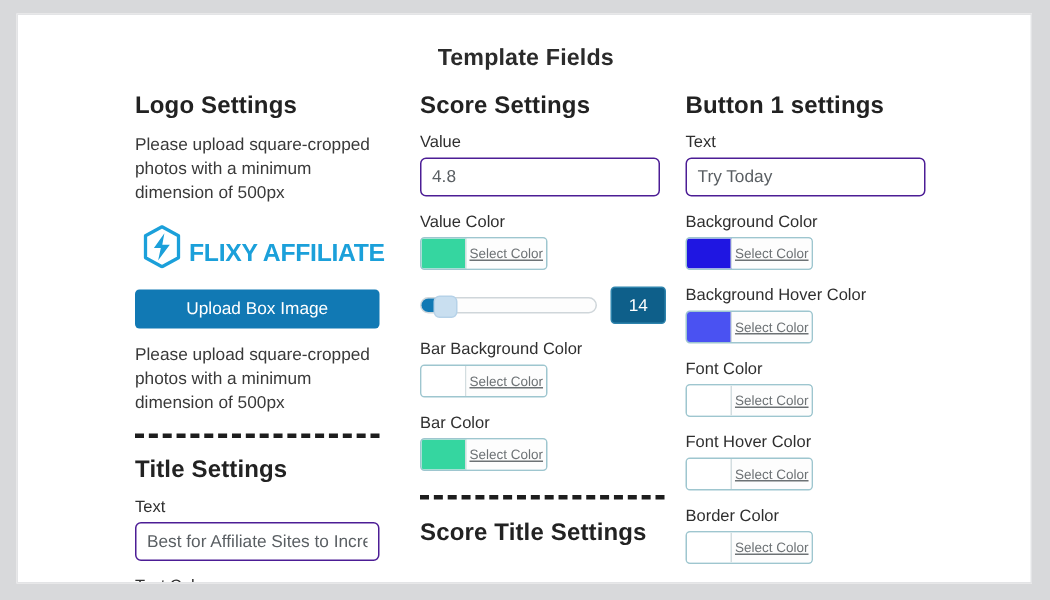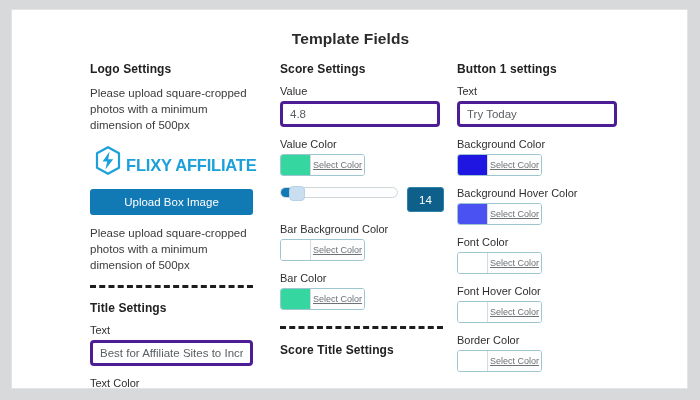--- a/index.html
+++ b/index.html
@@ -35,21 +35,21 @@
   }
   .col {
     position: absolute;
     top: 52px;
   }
   #col-left  { left: 78px;  width: 175px; }
   #col-mid   { left: 268px; width: 172px; }
   #col-right { left: 445px; width: 172px; }
 
   .sec-title {
-    font-size: 12px;
+    font-size: 16px;
     font-weight: bold;
     color: #222222;
     margin: 0 0 9px 0;
     letter-spacing: .1px;
   }
   .helper {
     font-size: 11.5px;
     color: #3a3a3a;
     line-height: 16px;
     margin: 0 0 10px 0;
@@ -60,21 +60,21 @@
     color: #2f2f2f;
     margin: 0 0 4px 0;
   }
   .field-group { margin-bottom: 11px; }
 
   
   .text-input {
     display: block;
     width: 160px;
     height: 26px;
-    border: 3px solid #4c1d95;
+    border: 1px solid #4c1d95;
     border-radius: 4px;
     background: #fff;
     font-family: "Liberation Sans", sans-serif;
     font-size: 11.5px;
     color: #5a5f63;
     padding: 0 7px;
     outline: none;
   }
   .text-input.wide { width: 163px; }
 
@@ -139,21 +139,21 @@
     font-size: 9px;
     color: #6d7275;
     background: #fdfdfd;
     white-space: nowrap;
     text-decoration: underline;
   }
 
   
   .slider-row {
     display: flex;
-    align-items: flex-start;
+    align-items: center;
     gap: 9px;
   }
   .slider-track {
     position: relative;
     width: 118px;
     height: 11px;
     border-radius: 6px;
     background: #fdfdfd;
     border: 1px solid #cfd6da;
     cursor: pointer;

